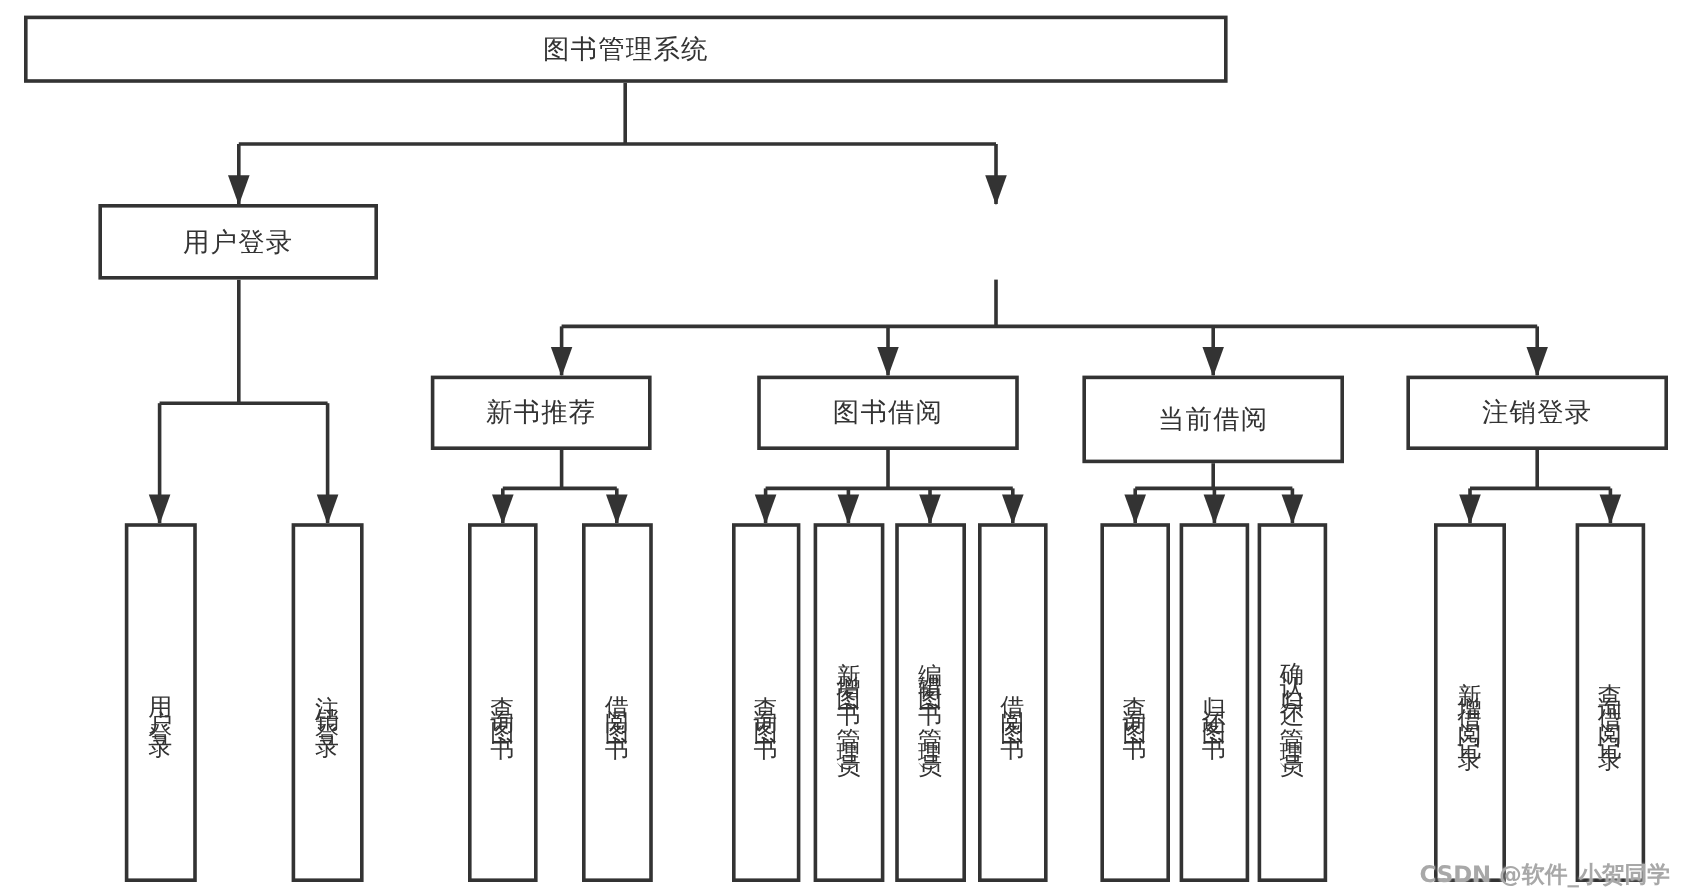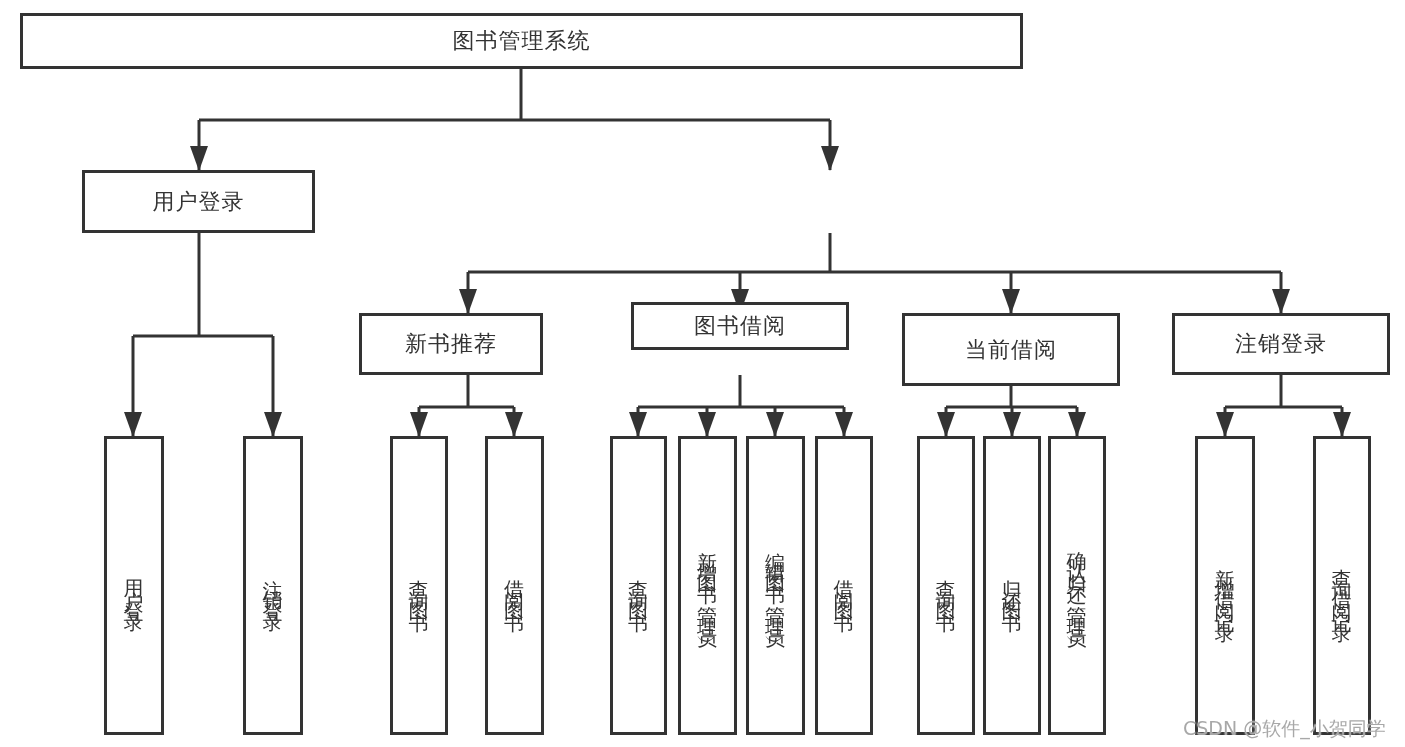--- a/index.html
+++ b/index.html
@@ -39,20 +39,21 @@
   }
   .watermark {
     position: absolute;
     left: 1183px;
     top: 716px;
     font-size: 19px;
     color: #a8a8a8;
     text-shadow: 0 0 2px #ffffff;
     white-space: nowrap;
     z-index: 5;
+    font-weight: bold;
   }
 </style>
 </head>
 <body>
 
 <div id="stage">
 
   <svg id="wires" viewBox="0 0 1405 747" xmlns="http://www.w3.org/2000/svg">
     <defs>
       <marker id="arr" markerUnits="userSpaceOnUse" markerWidth="20" markerHeight="26" refX="10" refY="24" orient="0">
@@ -101,21 +102,21 @@
       <line x1="1225" y1="407" x2="1225" y2="436" marker-end="url(#arr)"></line>
       <line x1="1342" y1="407" x2="1342" y2="436" marker-end="url(#arr)"></line>
     </g>
   </svg>
 
   <div class="box h" style="left:20px;top:13px;width:1003px;height:56px">图书管理系统</div>
 
   <div class="box h" style="left:82px;top:170px;width:233px;height:63px">用户登录</div>
 
   <div class="box h" style="left:359px;top:313px;width:184px;height:62px">新书推荐</div>
-  <div class="box h" style="left:631px;top:302px;width:218px;height:48px">图书借阅</div>
+  <div class="box h" style="left:631px;top:313px;width:218px;height:62px">图书借阅</div>
   <div class="box h" style="left:902px;top:313px;width:218px;height:73px">当前借阅</div>
   <div class="box h" style="left:1172px;top:313px;width:218px;height:62px">注销登录</div>
 
   <div class="box v" style="left:104px;top:436px;width:60px;height:299px">用户登录</div>
   <div class="box v" style="left:243px;top:436px;width:60px;height:299px">注销登录</div>
 
   <div class="box v" style="left:390px;top:436px;width:58px;height:299px">查询图书</div>
   <div class="box v" style="left:485px;top:436px;width:59px;height:299px">借阅图书</div>
 
   <div class="box v" style="left:610px;top:436px;width:57px;height:299px">查询图书</div>

